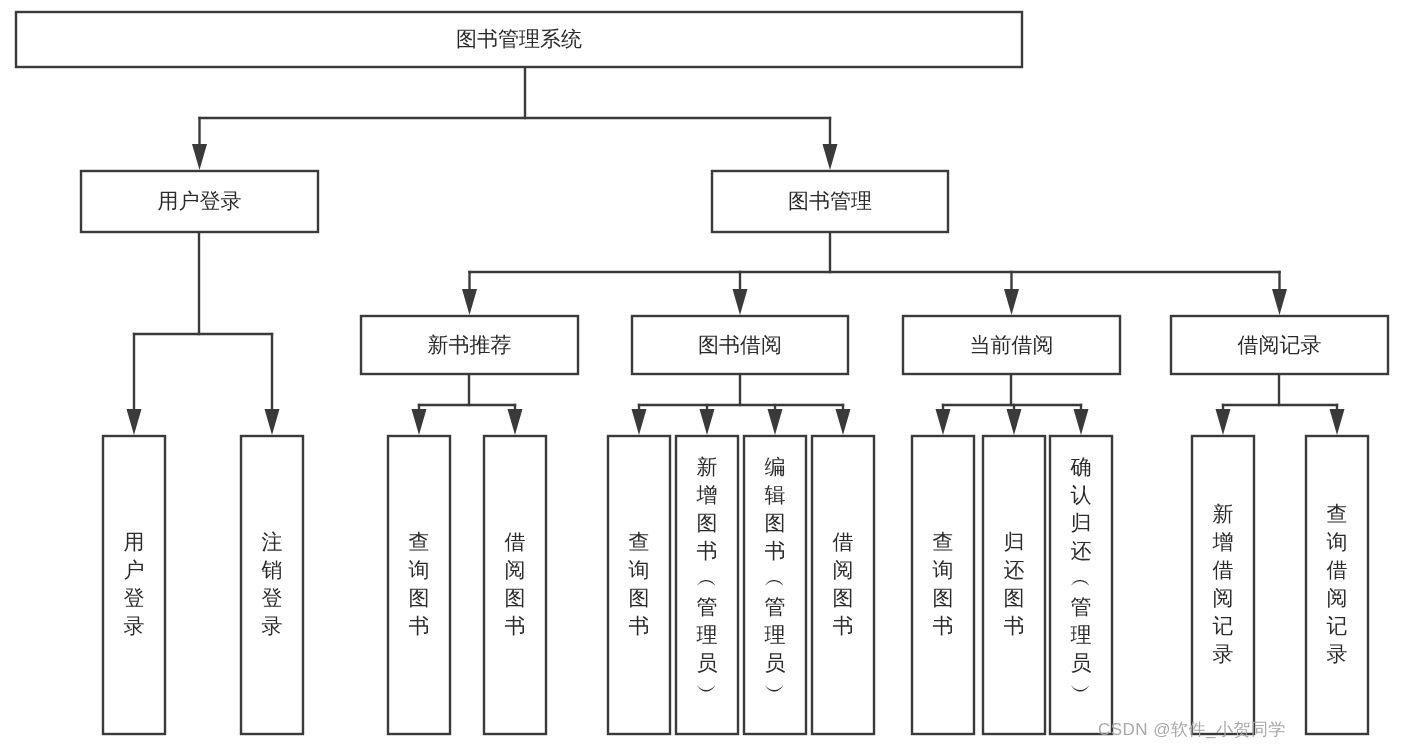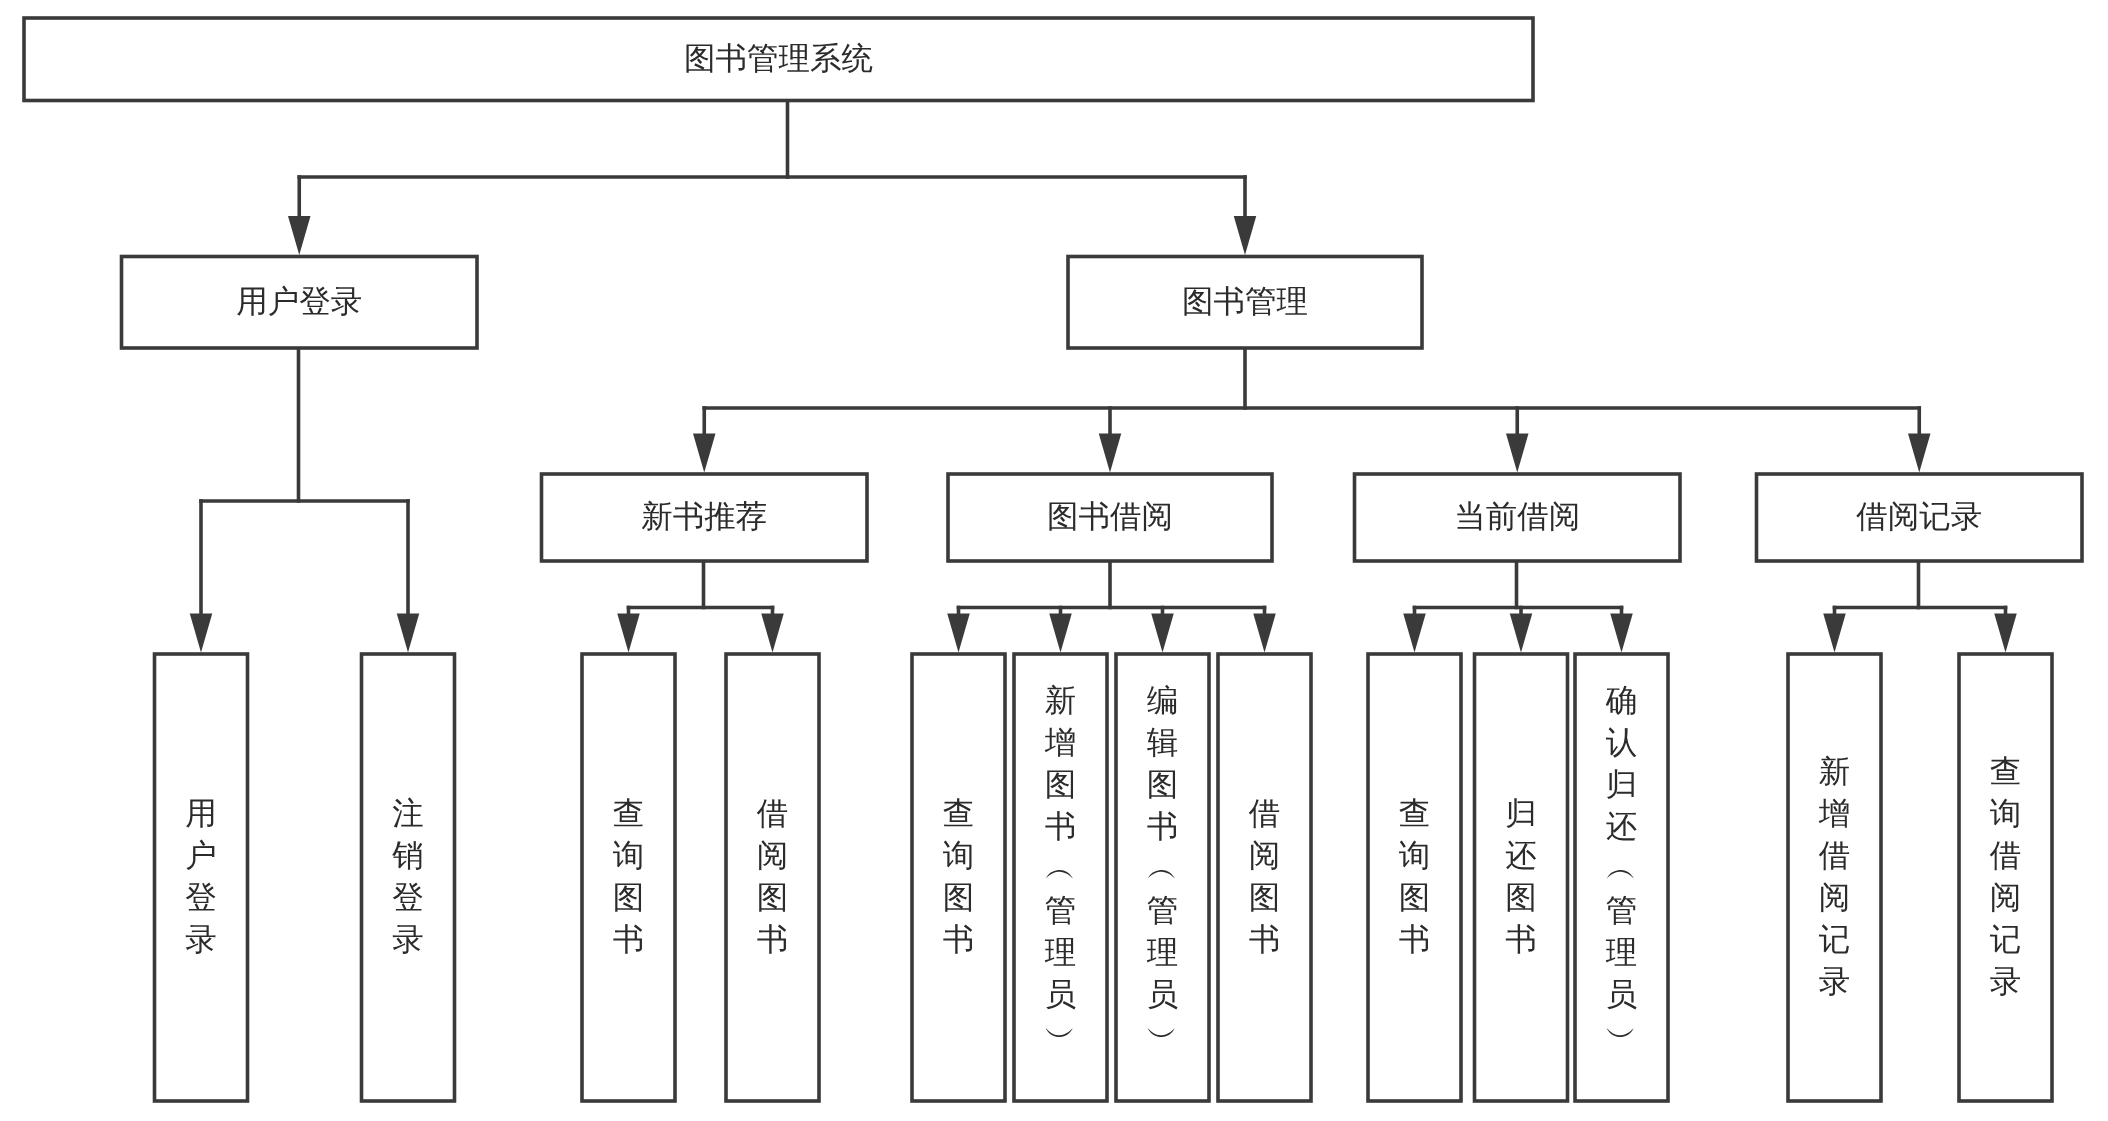--- a/index.html
+++ b/index.html
@@ -215,13 +215,14 @@
         <g>
           <rect x="1192" y="436" width="62" height="298" class="node-box"></rect>
           <text x="1223" y="515" class="node-label-v-char"><tspan x="1223" dy="0">新</tspan><tspan x="1223" dy="28">增</tspan><tspan x="1223" dy="28">借</tspan><tspan x="1223" dy="28">阅</tspan><tspan x="1223" dy="28">记</tspan><tspan x="1223" dy="28">录</tspan></text>
         </g>
         <g>
           <rect x="1306" y="436" width="62" height="298" class="node-box"></rect>
           <text x="1337" y="515" class="node-label-v-char"><tspan x="1337" dy="0">查</tspan><tspan x="1337" dy="28">询</tspan><tspan x="1337" dy="28">借</tspan><tspan x="1337" dy="28">阅</tspan><tspan x="1337" dy="28">记</tspan><tspan x="1337" dy="28">录</tspan></text>
         </g>
       </g>
   </svg>
+  <div class="watermark">CSDN @软件_小贺同学</div>
 </div>
 
 </body></html>

